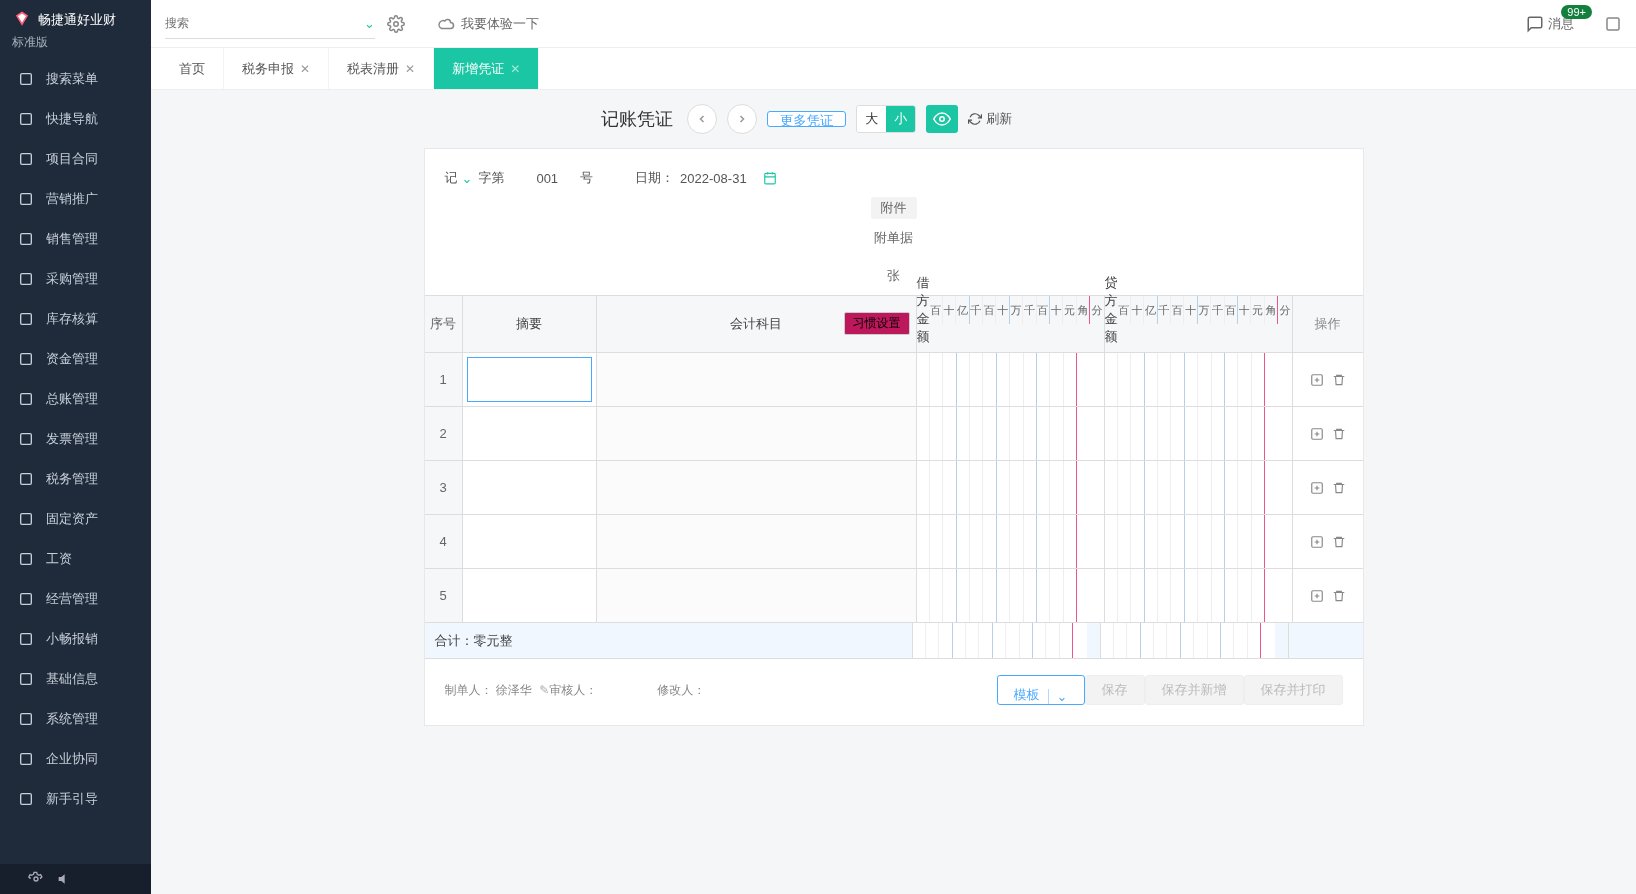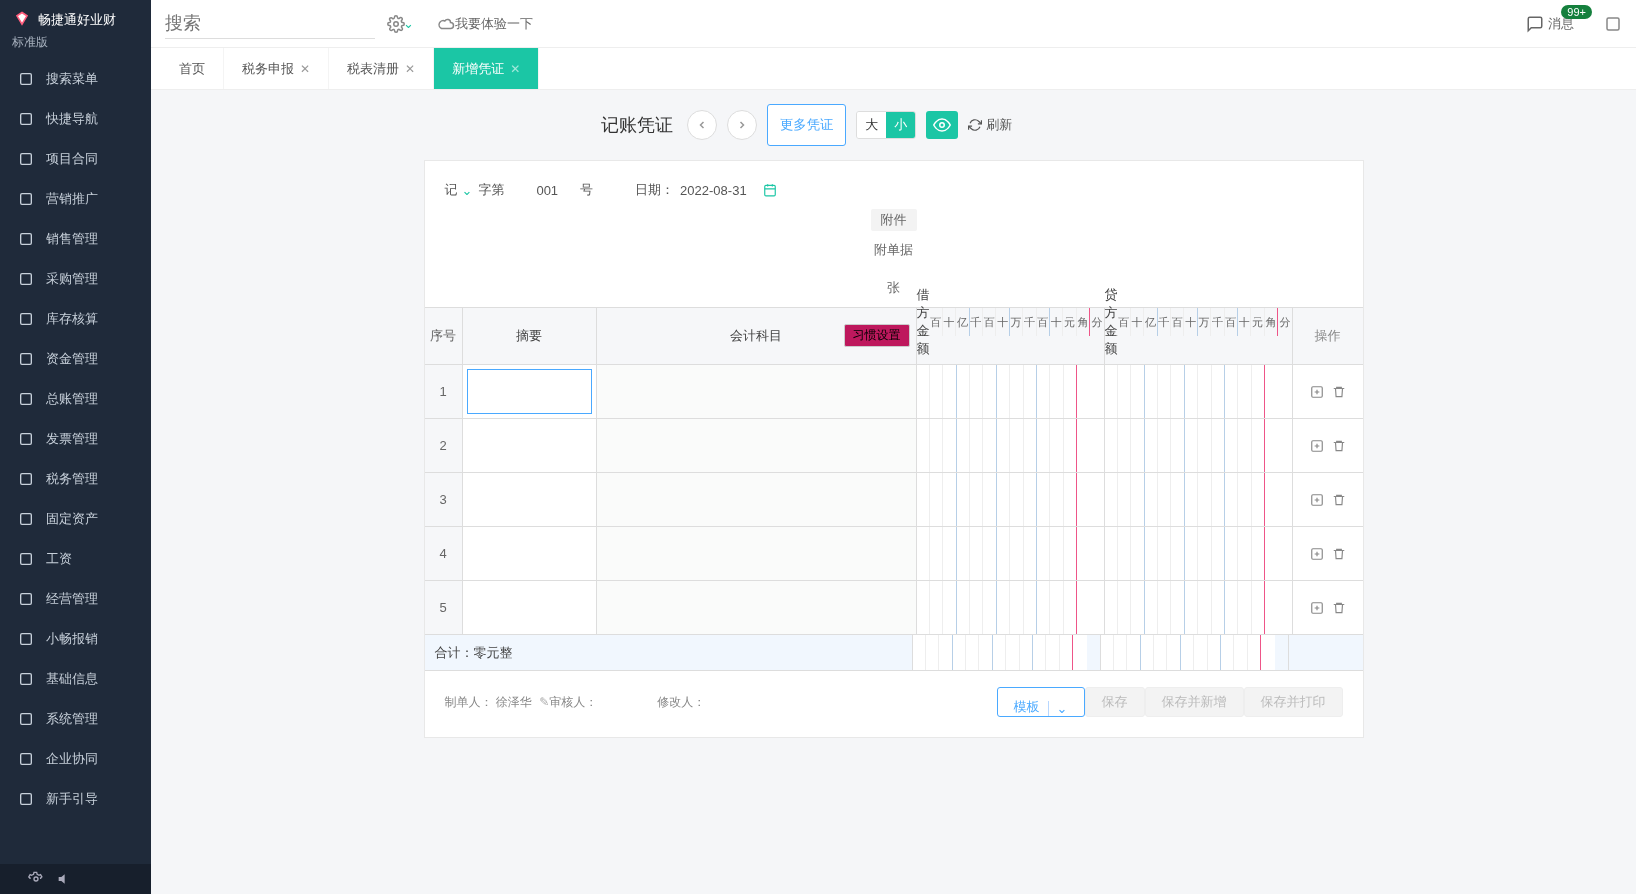--- a/index.html
+++ b/index.html
@@ -14,40 +14,40 @@
 .sidebar-sub { padding: 0 12px 8px; font-size: 12px; color: #a6b0bd; }
 .nav { flex: 1; overflow-y: auto; }
 .nav-item { display: flex; align-items: center; gap: 12px; padding: 11px 18px; cursor: pointer; font-size: 13px; }
 .nav-item .icon { width: 16px; height: 16px; display: inline-flex; align-items: center; justify-content: center; }
 .sidebar-foot { height: 30px; background: #171f2c; display: flex; align-items: center; padding-left: 28px; gap: 12px; }
 
 
 .main { flex: 1; display: flex; flex-direction: column; background: #f5f6f8; min-width: 0; }
 .topbar { height: 48px; background: #fff; border-bottom: 1px solid #eee; display: flex; align-items: center; padding: 0 14px; gap: 8px; }
 .search-box { width: 210px; height: 30px; border-bottom: 1px solid #ddd; display: flex; align-items: center; gap: 6px; color: #bbb; }
-.search-box input { border: none; outline: none; flex: 1; font-size: 18px; color: #1d4ed8; }
+.search-box input { border: none; outline: none; flex: 1; font-size: 12px; color: #1d4ed8; }
 .topbar .chev { color: #1BC6A5; }
 .topbar-icon { color: #888; cursor: pointer; padding: 4px; }
-.invite { display: flex; align-items: center; color: #666; cursor: pointer; }
+.invite { display: flex; align-items: center; gap: 6px; color: #666; cursor: pointer; }
 .topbar-spacer { flex: 1; }
 .msg { display: flex; align-items: center; gap: 4px; color: #666; position: relative; cursor: pointer; }
 .badge { position: absolute; top: -10px; right: -18px; background: #15803d; color: #fff; border-radius: 9px; padding: 1px 6px; font-size: 11px; }
 
 .tabs { height: 42px; display: flex; align-items: stretch; background: #fff; border-bottom: 1px solid #eee; padding-left: 10px; }
 .tab { display: flex; align-items: center; gap: 6px; padding: 0 18px; cursor: pointer; font-size: 13px; color: #555; border-right: 1px solid #f4f4f4; }
 .tab.active { background: #1BC6A5; color: #fff; }
 .tab .close { font-size: 12px; opacity: .6; }
 
 .content { flex: 1; overflow: auto; padding: 0; background: #f5f6f8; }
 .voucher-wrap { margin: 0 auto; }
 
 .toolbar { display: flex; align-items: center; gap: 10px; padding: 14px 0 14px 450px; }
 .tb-title { font-size: 18px; color: #333; margin-right: 4px; }
 .circ-btn { width: 30px; height: 30px; border-radius: 50%; border: 1px solid #ddd; background: #fff; display: inline-flex; align-items: center; justify-content: center; cursor: pointer; color: #999; }
-.more-btn { height: 42px; padding: 0 12px; border: 1px solid #4aa9ff; color: #4aa9ff; background: #fff; border-radius: 3px; cursor: pointer; }
+.more-btn { height: 16px; padding: 0 12px; border: 1px solid #4aa9ff; color: #4aa9ff; background: #fff; border-radius: 3px; cursor: pointer; }
 .size-group { display: inline-flex; border: 1px solid #ddd; border-radius: 3px; overflow: hidden; height: 28px; }
 .size-group span { padding: 0 8px; display: inline-flex; align-items: center; cursor: pointer; background: #fff; }
 .size-group .active { background: #1BC6A5; color: #fff; }
 .eye-btn { width: 32px; height: 28px; background: #1BC6A5; border-radius: 3px; display: inline-flex; align-items: center; justify-content: center; color: #fff; cursor: pointer; }
 .refresh { display: flex; align-items: center; gap: 4px; color: #555; cursor: pointer; }
 
 .voucher-card { background: #fff; margin: 0 auto 20px; width: 940px; border: 1px solid #e8e8e8; padding: 10px 0 20px; }
 .v-head { display: flex; align-items: center; gap: 6px; padding: 10px 20px 6px; font-size: 13px; color: #555; }
 .v-head .sel { color: #1BC6A5; margin-left: -2px; }
 .v-head .date-ic { color: #1BC6A5; }

